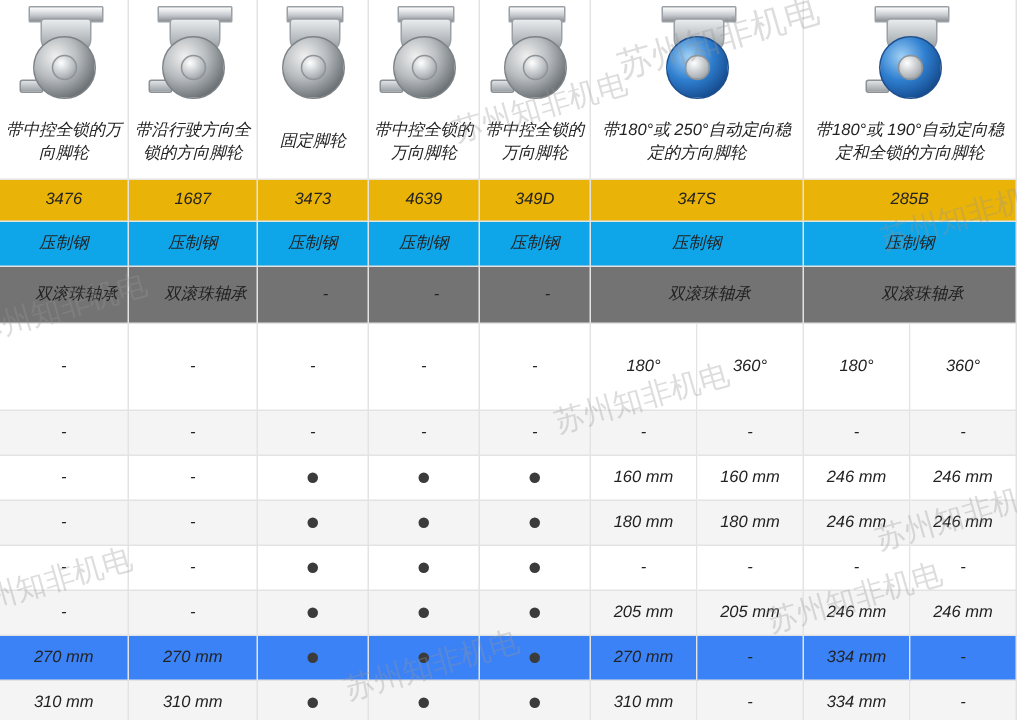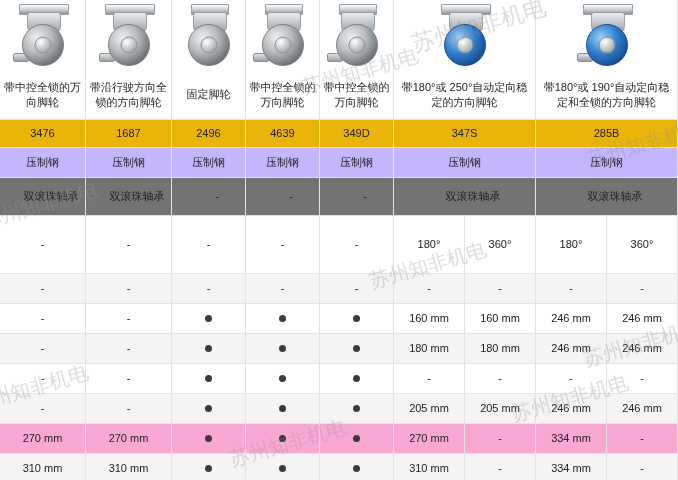--- a/index.html
+++ b/index.html
@@ -8,45 +8,46 @@
     background:#ffffff;
     font-family:"Liberation Sans","DejaVu Sans",sans-serif;
     overflow:hidden;
     position:relative;
   }
   .sheet{
     position:absolute;inset:0;
     display:grid;
     grid-template-columns: 86px 86px 74px 74px 74px 71px 71px 71px 71px;
     grid-auto-rows:auto;
+    font-style:italic;
   }
   .cell{
     border-right:1px solid #e3e3e3;
     border-bottom:1px solid #e3e3e3;
     display:flex;align-items:center;justify-content:center;
     text-align:center;
     font-size:11px;
     color:#222;
     box-sizing:border-box;
     padding:2px 3px;
     line-height:1.35;
     overflow:hidden;
   }
   .imgrow .cell{height:70px;border-bottom:none;background:#fff;}
   .namerow .cell{height:50px;background:#fff;font-size:11px;}
   .coderow .cell{height:28px;background:#eab308;}
-  .matrow .cell{height:30px;background:#c4b5fd;}
+  .matrow .cell{height:30px;background:#0ea5e9;}
   .bearrow .cell{height:38px;background:#737373;padding-left:20px;}
   .degrow .cell{height:58px;background:#fff;}
   .blankrow .cell{height:30px;background:#f4f4f4;}
   .d1 .cell{height:30px;background:#fff;}
   .d2 .cell{height:30px;background:#f4f4f4;}
   .d3 .cell{height:30px;background:#fff;}
   .d4 .cell{height:30px;background:#f4f4f4;}
-  .d5 .cell{height:30px;background:#f9a8d4;}
+  .d5 .cell{height:30px;background:#3b82f6;}
   .d6 .cell{height:30px;background:#f4f4f4;}
   .span2{grid-column:span 2;}
   .dot{
     width:7px;height:7px;border-radius:50%;
     background:#3b3b3b;display:inline-block;
   }
   
   .caster{position:relative;width:64px;height:66px;}
   .topplate{
     position:absolute;top:2px;left:8px;width:48px;height:9px;
@@ -173,21 +174,21 @@
     <div class="cell">固定脚轮</div>
     <div class="cell">带中控全锁的万向脚轮</div>
     <div class="cell">带中控全锁的万向脚轮</div>
     <div class="cell span2">带180°或 250°自动定向稳定的方向脚轮</div>
     <div class="cell span2">带180°或 190°自动定向稳定和全锁的方向脚轮</div>
   </div>
 
   <div class="coderow" style="display:contents">
     <div class="cell">3476</div>
     <div class="cell">1687</div>
-    <div class="cell">2496</div>
+    <div class="cell">3473</div>
     <div class="cell">4639</div>
     <div class="cell">349D</div>
     <div class="cell span2">347S</div>
     <div class="cell span2">285B</div>
   </div>
 
   <div class="matrow" style="display:contents">
     <div class="cell">压制钢</div>
     <div class="cell">压制钢</div>
     <div class="cell">压制钢</div>

